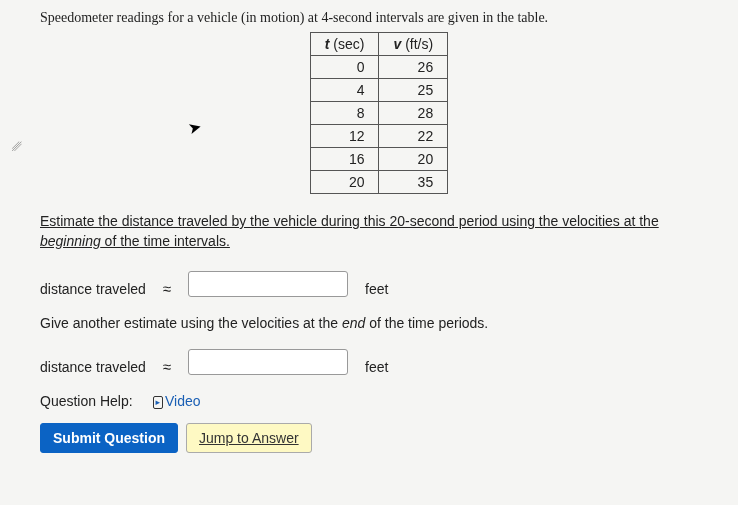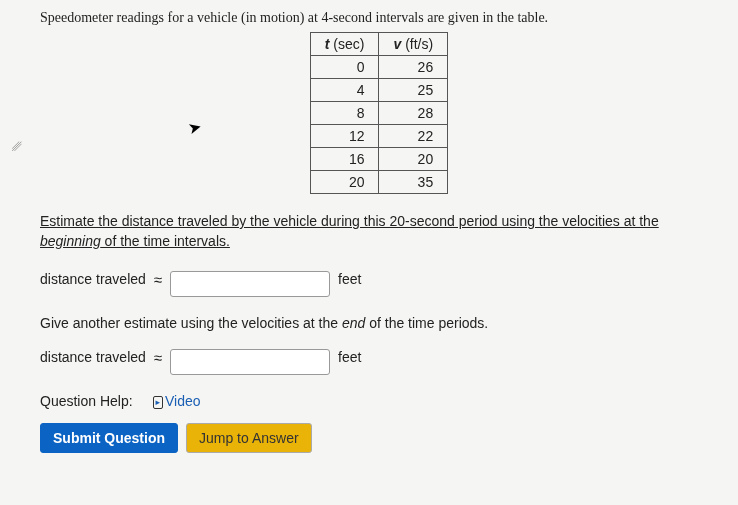--- a/index.html
+++ b/index.html
@@ -23,21 +23,21 @@
       padding: 3px 14px;
       text-align: right;
       font-size: 14px;
       font-weight: normal;
       margin-left: 9px;
     }
     .data-table th { text-align: center; }
     .data-table th .var { font-style: italic; font-weight: bold; }
     .prompt1 { margin: 18px 0 20px 0; line-height: 1.4; text-decoration: underline; }
     .em { font-style: italic; }
-    .input-row { margin: 14px 0 18px 0; display: flex; align-items: flex-start; gap: 8px; }
+    .input-row { margin: 14px 0 18px 0; display: flex; align-items: flex-end; gap: 17px; }
     .text-input {
       width: 160px;
       height: 26px;
       border: 1px solid #999;
       border-radius: 3px;
       padding: 2px 6px;
       font-size: 14px;
       background: #fff;
     }
     .approx { font-size: 15px; }
@@ -59,27 +59,28 @@
       background: #0b63c4;
       color: #fff;
       border: 1px solid #0b63c4;
       padding: 2px 12px;
       font-size: 14px;
       font-weight: bold;
       border-radius: 3px;
       cursor: pointer;
     }
     .jump-btn {
-      background: #eab308;
+      background: #fef9c3;
       color: #333;
       border: 1px solid #aaa;
       padding: 6px 12px;
       font-size: 14px;
       border-radius: 3px;
       cursor: pointer;
+      text-decoration: underline;
     }
     .cursor-arrow {
       position: absolute;
       left: 188px; top: 118px;
       font-size: 16px;
       color: #000;
       transform: rotate(-15deg);
       pointer-events: none;
     }
     .stray-caret {

